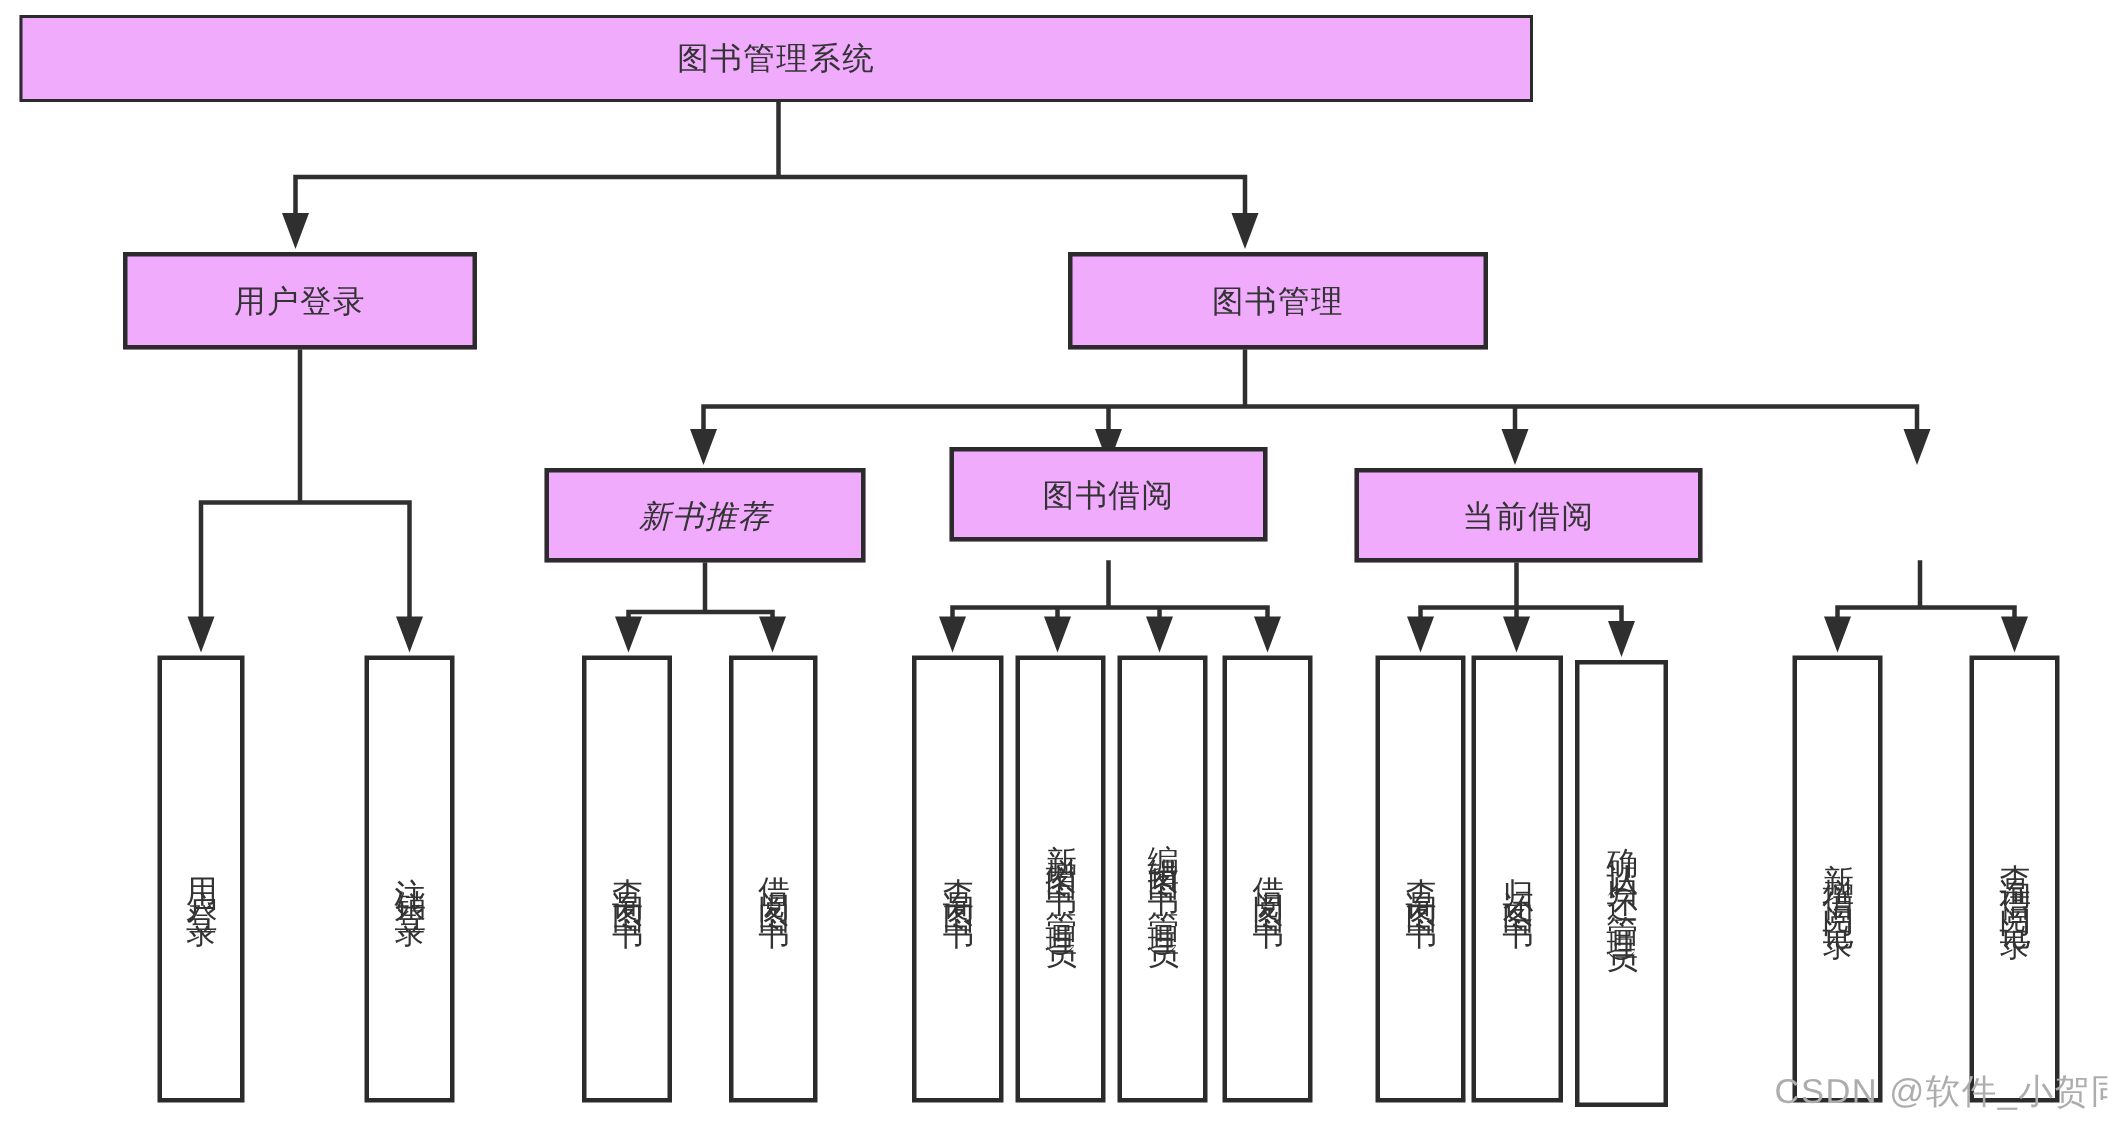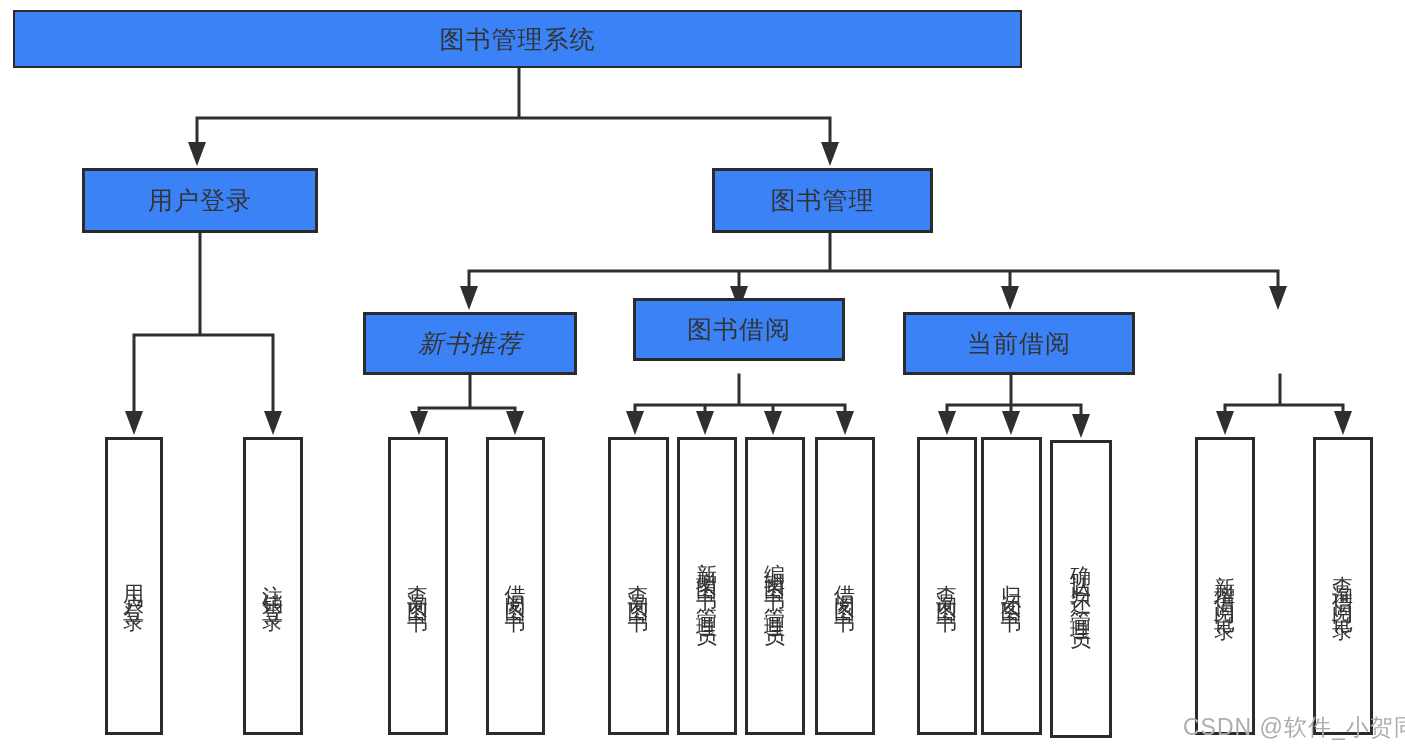--- a/index.html
+++ b/index.html
@@ -14,26 +14,26 @@
   }
   .edges {
     position: absolute;
     left: 0; top: 0;
     width: 1405px; height: 747px;
     z-index: 1;
   }
   .node {
     position: absolute;
     box-sizing: border-box;
-    background: #3b82f6;
+    background: #f0abfc;
     border: 3px solid #2b2b2b;
     display: flex;
     align-items: center;
     justify-content: center;
-    font-size: 25px;
+    font-size: 21px;
     letter-spacing: 1px;
     z-index: 2;
     white-space: nowrap;
   }
   .node.root { border-width: 2px; }
   .vnode {
     position: absolute;
     box-sizing: border-box;
     background: #ffffff;
     border: 3px solid #2b2b2b;
@@ -102,21 +102,21 @@
     </g>
   </svg>
 
   <div class="node root" style="left:13px; top:10px; width:1009px; height:58px;">
     <span>图书管理系统</span>
   </div>
 
   <div class="node" style="left:82px; top:168px; width:236px; height:65px;">
     <span>用户登录</span>
   </div>
-  <div class="node" style="left:712px; top:168px; width:221px; height:65px;">
+  <div class="node" style="left:712px; top:168px; width:280px; height:65px;">
     <span>图书管理</span>
   </div>
 
   <div class="node" style="left:363px; top:312px; width:214px; height:63px;font-style:italic;">
     <span>新书推荐</span>
   </div>
   <div class="node" style="left:633px; top:298px; width:212px; height:63px;">
     <span>图书借阅</span>
   </div>
   <div class="node" style="left:903px; top:312px; width:232px; height:63px;">

